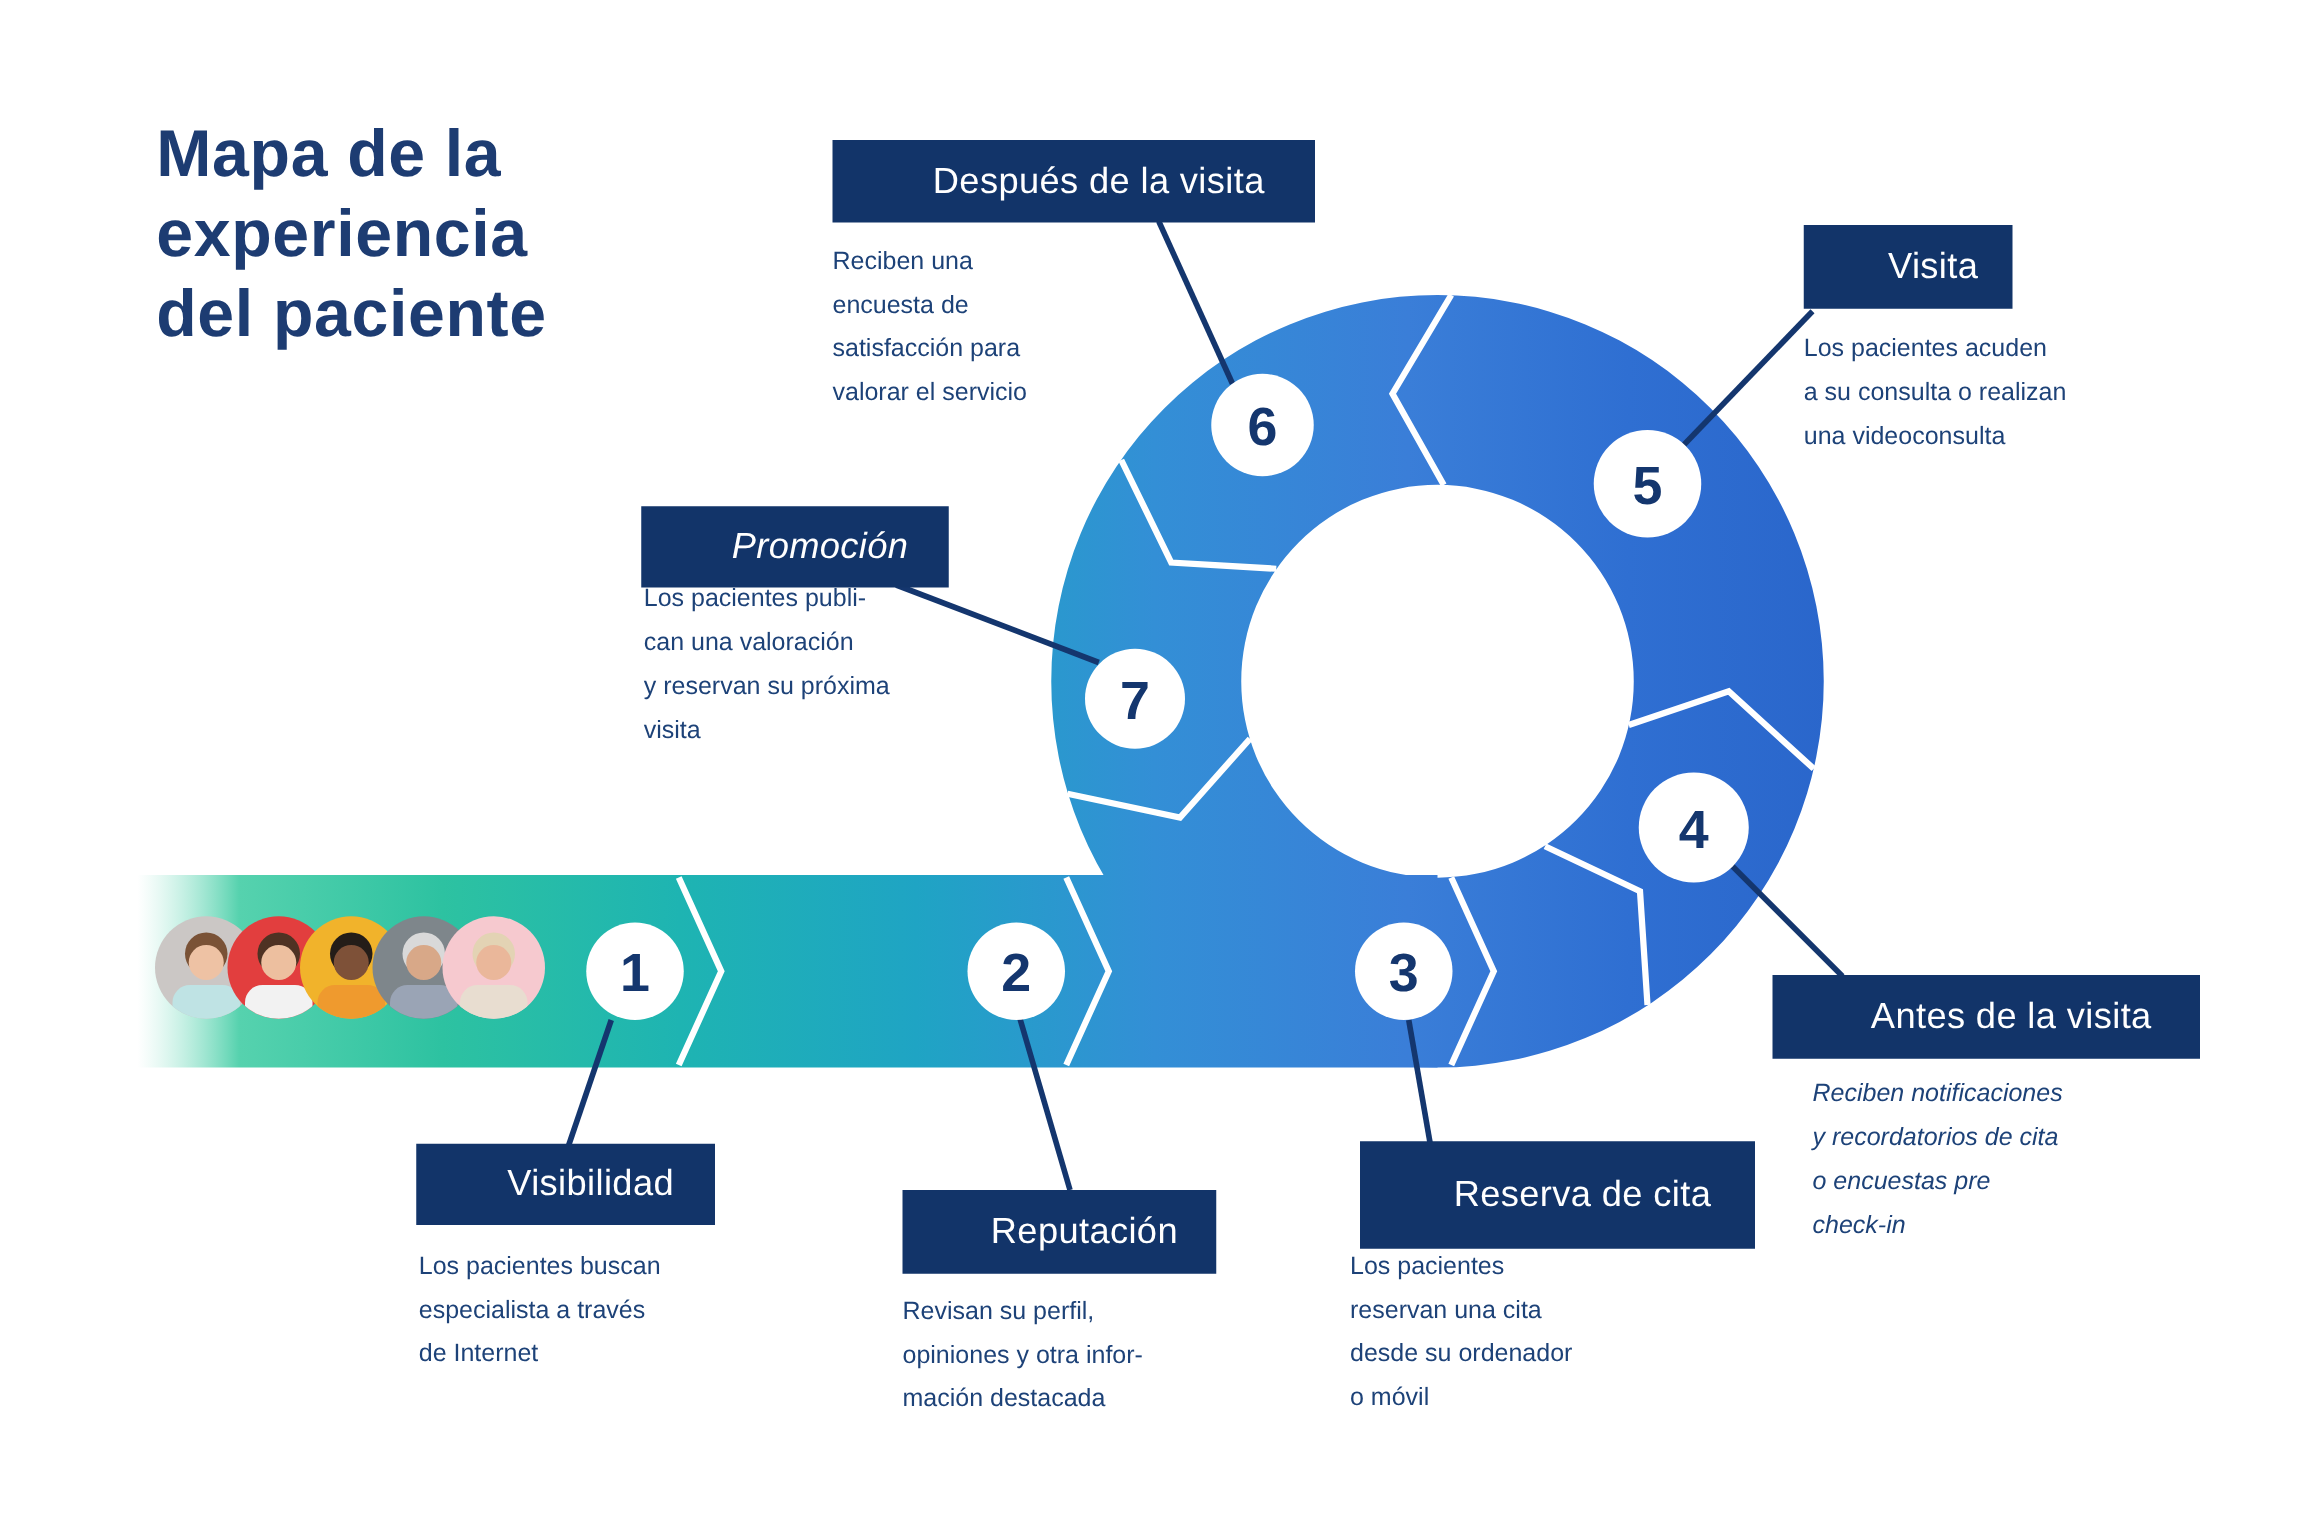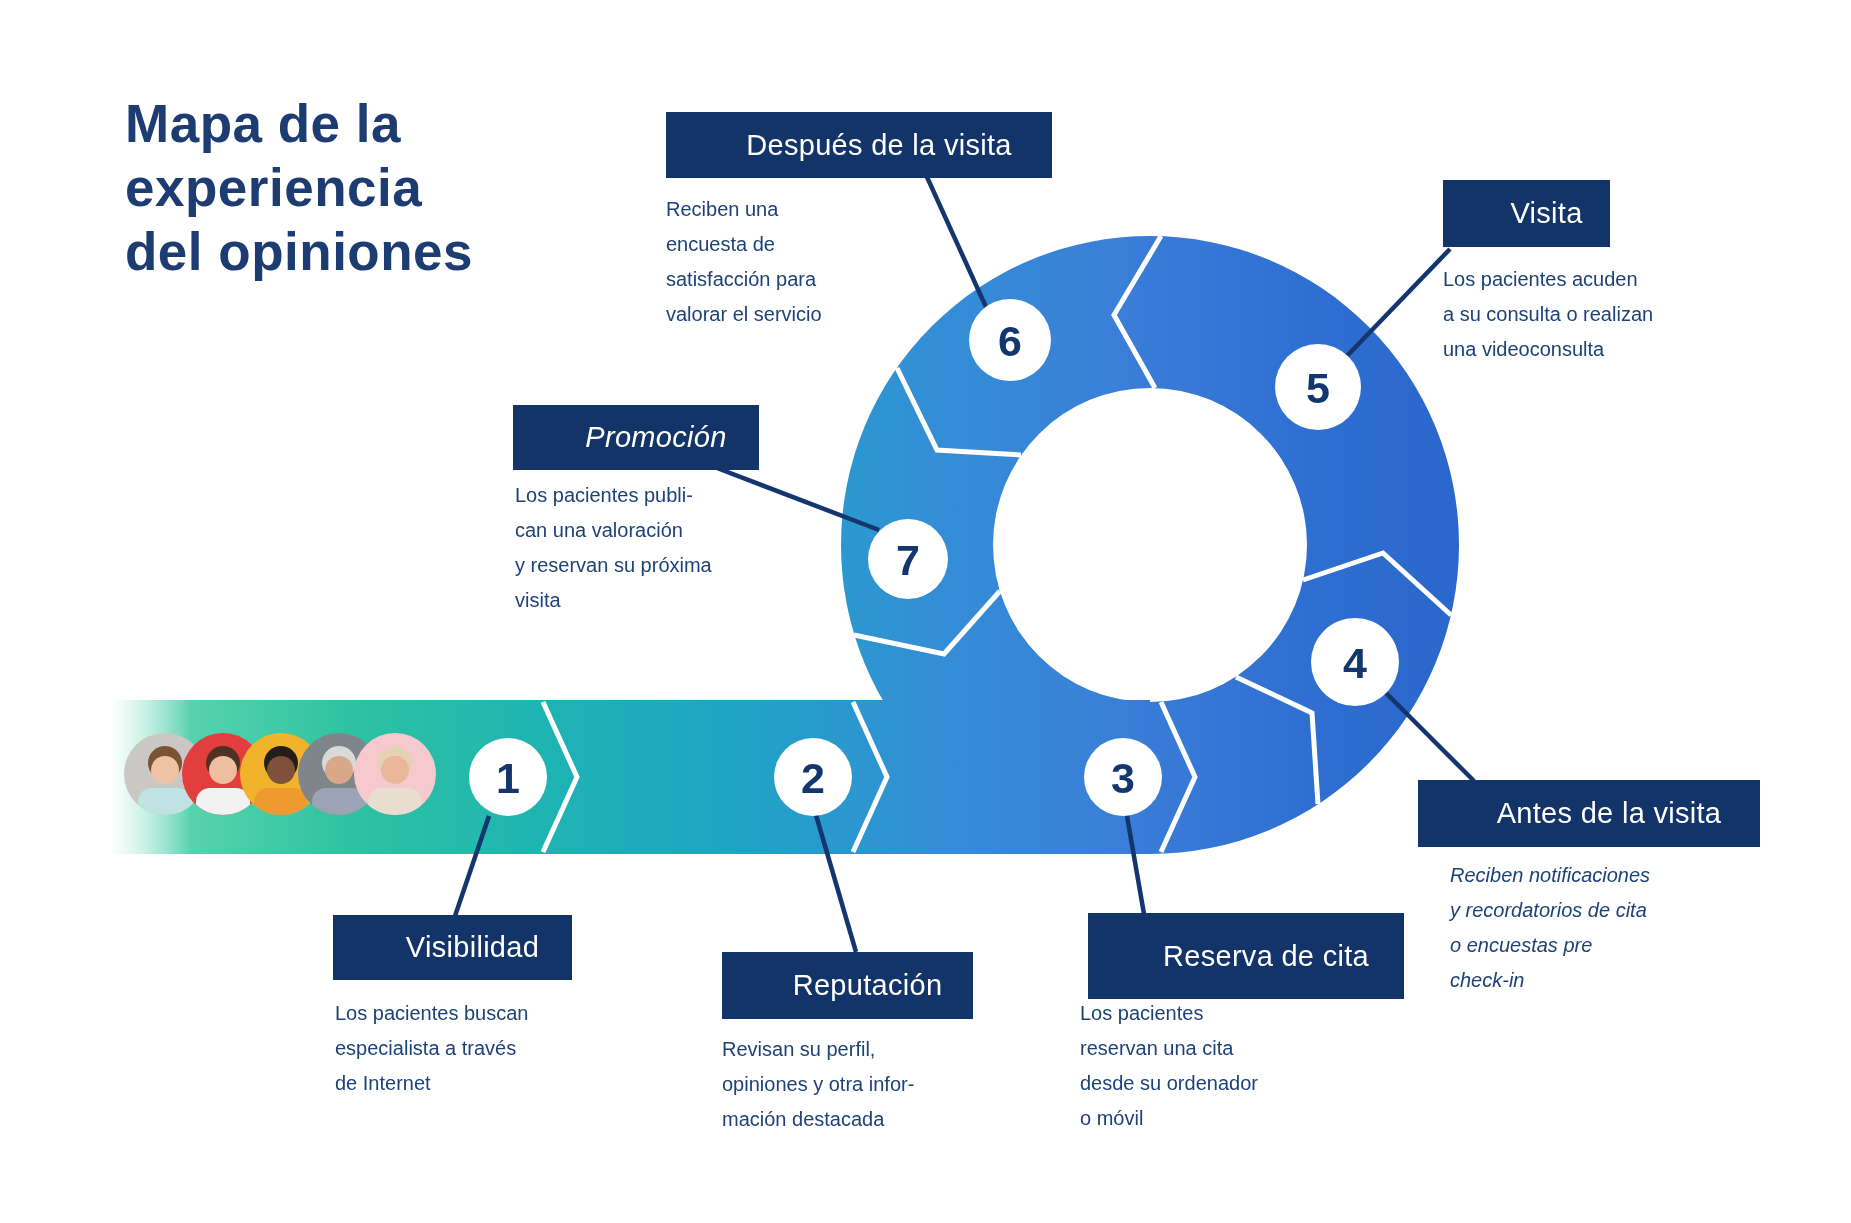--- a/index.html
+++ b/index.html
@@ -163,36 +163,36 @@
           <circle cx="395" cy="770" r="14" fill="#eab79a"></circle>
           <rect x="368" y="788" width="54" height="34" rx="14" fill="#e8ddd0"></rect>
         </g>
       </g>
     </g>
   </svg>
 
   <div class="title">
     <span>Mapa de la</span>
     <span>experiencia</span>
-    <span>del opiniones</span>
+    <span>del paciente</span>
   </div>
 
   <div class="label-box" style="left:666px;top:112px;width:346px;height:66px;">Después de la visita</div>
   <div class="desc" style="left:666px;top:192px;width:300px;">Reciben una
 encuesta de
 satisfacción para
 valorar el servicio</div>
 
   <div class="label-box" style="left:1443px;top:180px;width:127px;height:67px;">Visita</div>
   <div class="desc" style="left:1443px;top:262px;width:360px;">Los pacientes acuden
 a su consulta o realizan
 una videoconsulta</div>
 
   <div class="label-box" style="left:513px;top:405px;width:206px;height:65px;font-style:italic;">Promoción</div>
-  <div class="desc" style="left:515px;top:478px;width:300px;">Los pacientes publi-
+  <div class="desc" style="left:515px;top:462px;width:300px;">Los pacientes publi-
 can una valoración
 y reservan su próxima
 visita</div>
 
   <div class="label-box" style="left:333px;top:915px;width:199px;height:65px;">Visibilidad</div>
   <div class="desc" style="left:335px;top:996px;width:310px;">Los pacientes buscan
 especialista a través
 de Internet</div>
 
   <div class="label-box" style="left:722px;top:952px;width:211px;height:67px;">Reputación</div>

